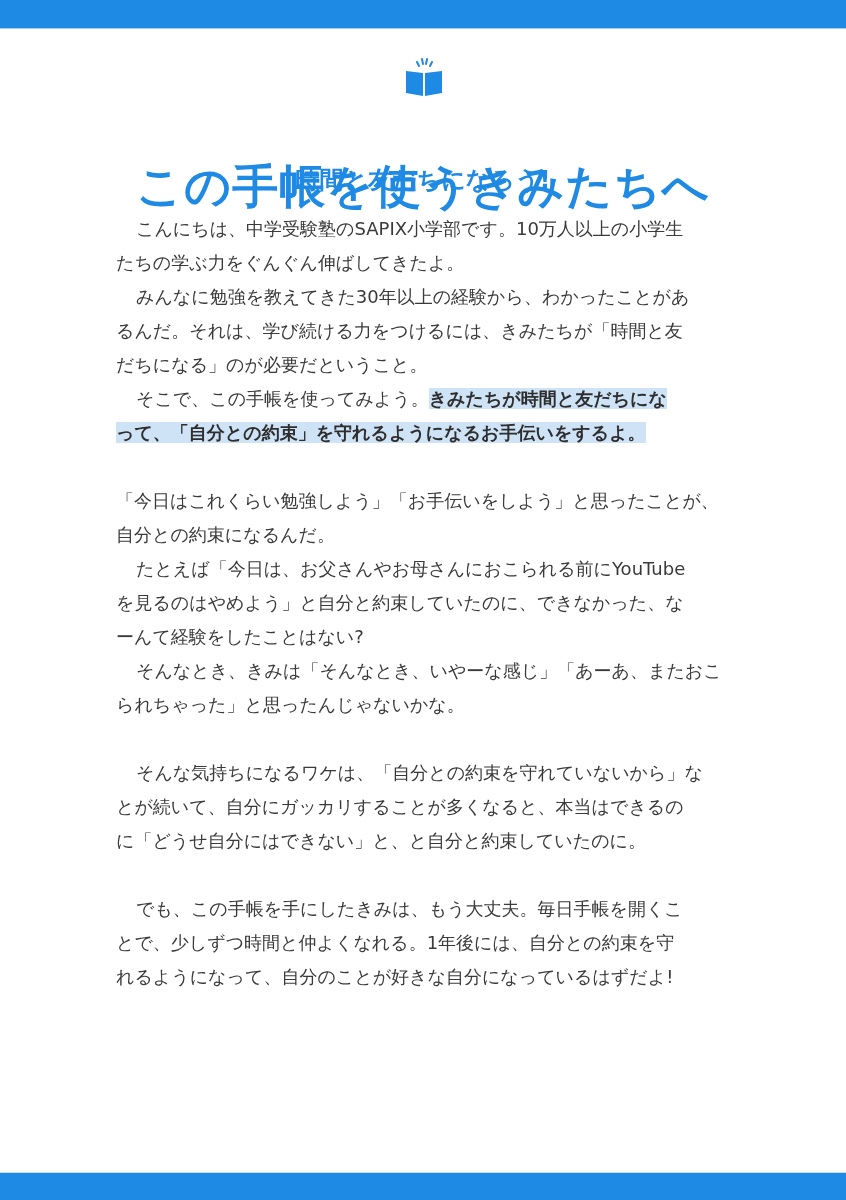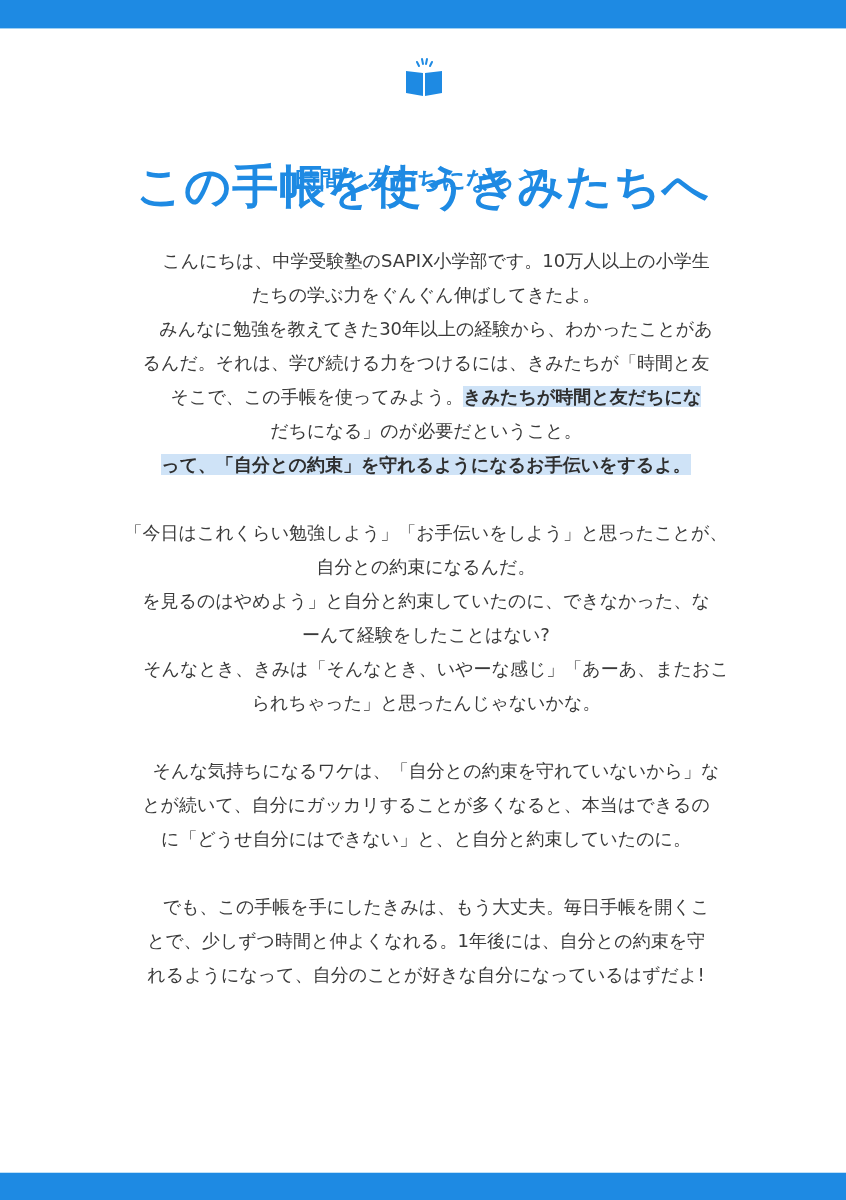--- a/index.html
+++ b/index.html
@@ -4,21 +4,21 @@
 <style>
   html, body { margin:0; padding:0; }
   body { width:846px; height:1200px; background:#ffffff; position:relative; overflow:hidden;
          font-family:"DejaVu Sans","Liberation Sans",sans-serif; color:#3a3a3a; }
   .bar-top { position:absolute; left:0; top:0; width:846px; height:28px; background:#1e8ae3; border-bottom:1px solid #9fd0f3; }
   .bar-bottom { position:absolute; left:0; top:1172px; width:846px; height:28px; background:#1e8ae3; border-top:1px solid #bfe0f7; }
   .book { position:absolute; left:403px; top:56px; width:42px; height:42px; }
   .title { position:absolute; left:0; width:846px; text-align:center; color:#1e8ae3; font-weight:bold; }
   .title-main { top:108px; font-size:46px; letter-spacing:1px;margin-top:48px; }
   .title-sub { top:164px; font-size:24px; }
-  .body { position:absolute; left:116px; top:244px; width:620px; font-size:18px; line-height:34px;text-align:center; }
+  .body { position:absolute; left:116px; top:212px; width:620px; font-size:18px; line-height:34px; }
   .line { white-space:nowrap; height:34px; position:relative; }
   .gap { height:34px; }
   .hl { background:#cfe3f7; font-weight:bold; color:#2e2e2e; }
   .ind { padding-left:20px; }
 </style>
 </head>
 <body>
 
 <div class="bar-top"></div>
 
@@ -35,28 +35,29 @@
 
 <div class="title title-main">この手帳を使うきみたちへ</div>
 <div class="title title-sub">時間と友だちになろう!</div>
 
 <div class="body" id="body">
     <div>
       <div class="line ind"><span>こんにちは、中学受験塾のSAPIX小学部です。10万人以上の小学生</span></div>
       <div class="line"><span>たちの学ぶ力をぐんぐん伸ばしてきたよ。</span></div>
       <div class="line ind"><span>みんなに勉強を教えてきた30年以上の経験から、わかったことがあ</span></div>
       <div class="line"><span>るんだ。それは、学び続ける力をつけるには、きみたちが「時間と友</span></div>
+      <div class="line"><span>だちになる」のが必要だということ。</span></div>
       <div class="line ind"><span>そこで、この手帳を使ってみよう。</span><span class="hl">きみたちが時間と友だちにな</span></div>
-      <div class="line"><span>だちになる」のが必要だということ。</span></div>
       <div class="line"><span class="hl">って、「自分との約束」を守れるようになるお手伝いをするよ。</span></div>
     </div>
     <div class="gap"></div>
     <div>
       <div class="line"><span>「今日はこれくらい勉強しよう」「お手伝いをしよう」と思ったことが、</span></div>
       <div class="line"><span>自分との約束になるんだ。</span></div>
+      <div class="line ind"><span>たとえば「今日は、お父さんやお母さんにおこられる前にYouTube</span></div>
       <div class="line"><span>を見るのはやめよう」と自分と約束していたのに、できなかった、な</span></div>
       <div class="line"><span>ーんて経験をしたことはない?</span></div>
       <div class="line ind"><span>そんなとき、きみは「そんなとき、いやーな感じ」「あーあ、またおこ</span></div>
       <div class="line"><span>られちゃった」と思ったんじゃないかな。</span></div>
     </div>
     <div class="gap"></div>
     <div>
       <div class="line ind"><span>そんな気持ちになるワケは、「自分との約束を守れていないから」な</span></div>
       <div class="line"><span>とが続いて、自分にガッカリすることが多くなると、本当はできるの</span></div>
       <div class="line"><span>に「どうせ自分にはできない」と、と自分と約束していたのに。</span></div>

